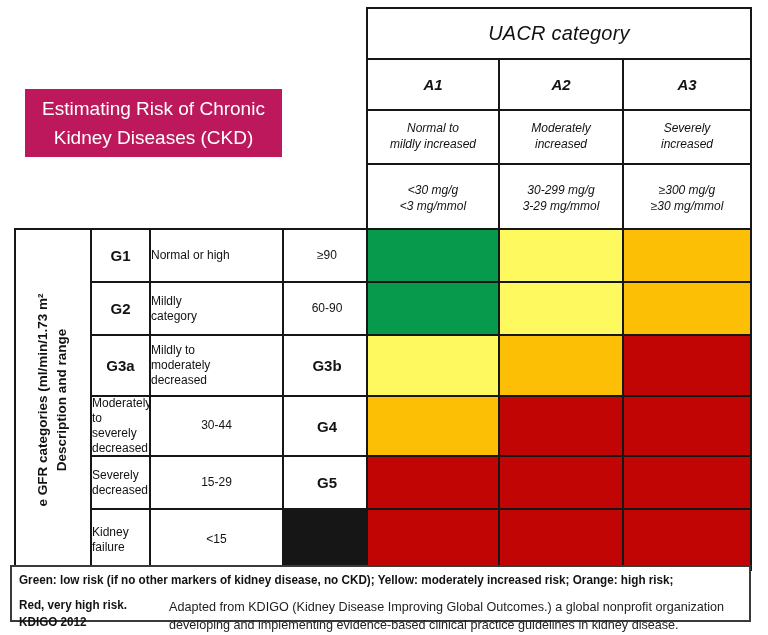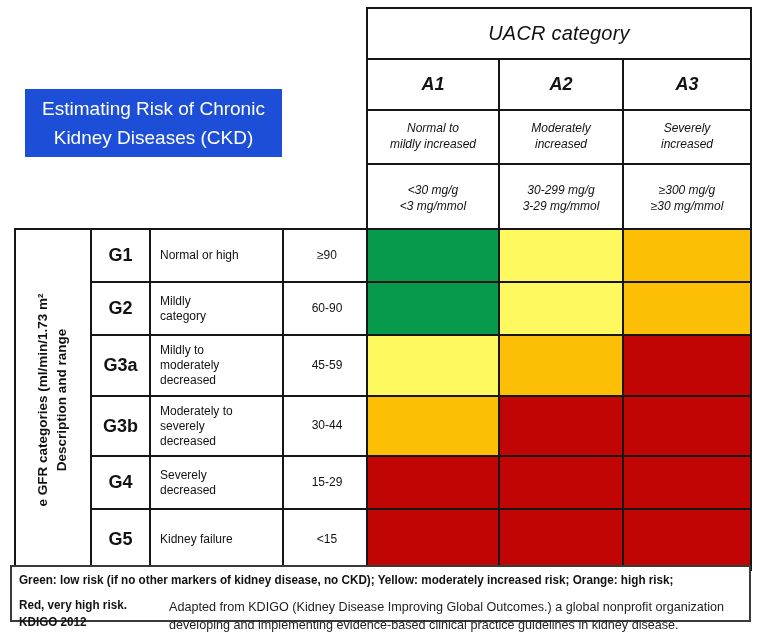--- a/index.html
+++ b/index.html
@@ -4,52 +4,52 @@
 <style>
   html,body { margin:0; padding:0; background:#fff; }
   #canvas {
     position:relative; width:768px; height:635px; background:#ffffff;
     font-family:"Liberation Sans", sans-serif; color:#121212; overflow:hidden;
   }
 
   
   .title-box {
     position:absolute; left:25px; top:89px; width:257px; height:68px;
-    background:#1d4ed8; color:#fff; display:flex; align-items:center; justify-content:center;
+    background:#be185d; color:#fff; display:flex; align-items:center; justify-content:center;
     text-align:center; font-size:19px; line-height:1.55; white-space:pre-line;
   }
 
   
   .tbl { display:grid; gap:2px; background:#161616; border:2px solid #161616; position:absolute; box-sizing:content-box; }
   .cell { background:#fff; display:flex; align-items:center; justify-content:center; text-align:center; }
 
   
   .uacr-table {
     left:366px; top:7px; width:382px; height:223px;
     grid-template-columns:130px 122px 1fr;
     grid-template-rows:49px 49px 52px 1fr;
     font-style:italic;
   }
   .uacr-header { grid-column:1 / -1; font-size:20px; letter-spacing:0.2px; }
-  .code { font-weight:bold; font-size:18px; }
+  .code { font-weight:bold; font-size:15px; }
   .desc, .range { font-size:12px; line-height:1.3; white-space:pre-line; }
 
   
   .gfr-table {
     left:14px; top:228px; width:354px; height:339px;
     grid-template-columns:74px 57px 131px 1fr;
     grid-template-rows:51px 51px 59px 58px 51px 1fr;
   }
   .axis-cell { grid-row:1 / 7; grid-column:1; position:relative; }
   .axis-text {
     position:absolute; left:50%; top:50%; width:333px;
     transform:translate(-50%,-50%) rotate(-90deg);
     font-size:13.5px; font-weight:bold; line-height:1.4; text-align:center; white-space:pre-line;
   }
-  .gfr-desc { justify-content:flex-start; text-align:left; padding-left:9px; line-height:1.25; }
+  .gfr-desc { justify-content:flex-start; text-align:left; line-height:1.25; }
 
   
   .risk-grid {
     left:366px; top:228px; width:382px; height:339px;
     grid-template-columns:130px 122px 1fr;
     grid-template-rows:51px 51px 59px 58px 51px 1fr;
   }
   .risk-cell { background:#fff; }
 
   
@@ -110,21 +110,20 @@
 
     <div class="cell code">G2</div>
     <div class="cell desc gfr-desc">Mildly
 category</div>
     <div class="cell range">60-90</div>
 
     <div class="cell code">G3a</div>
     <div class="cell desc gfr-desc">Mildly to
 moderately
 decreased</div>
-    <div class="cell range">45-59</div>
 
     <div class="cell code">G3b</div>
     <div class="cell desc gfr-desc">Moderately to
 severely
 decreased</div>
     <div class="cell range">30-44</div>
 
     <div class="cell code">G4</div>
     <div class="cell desc gfr-desc">Severely
 decreased</div>

